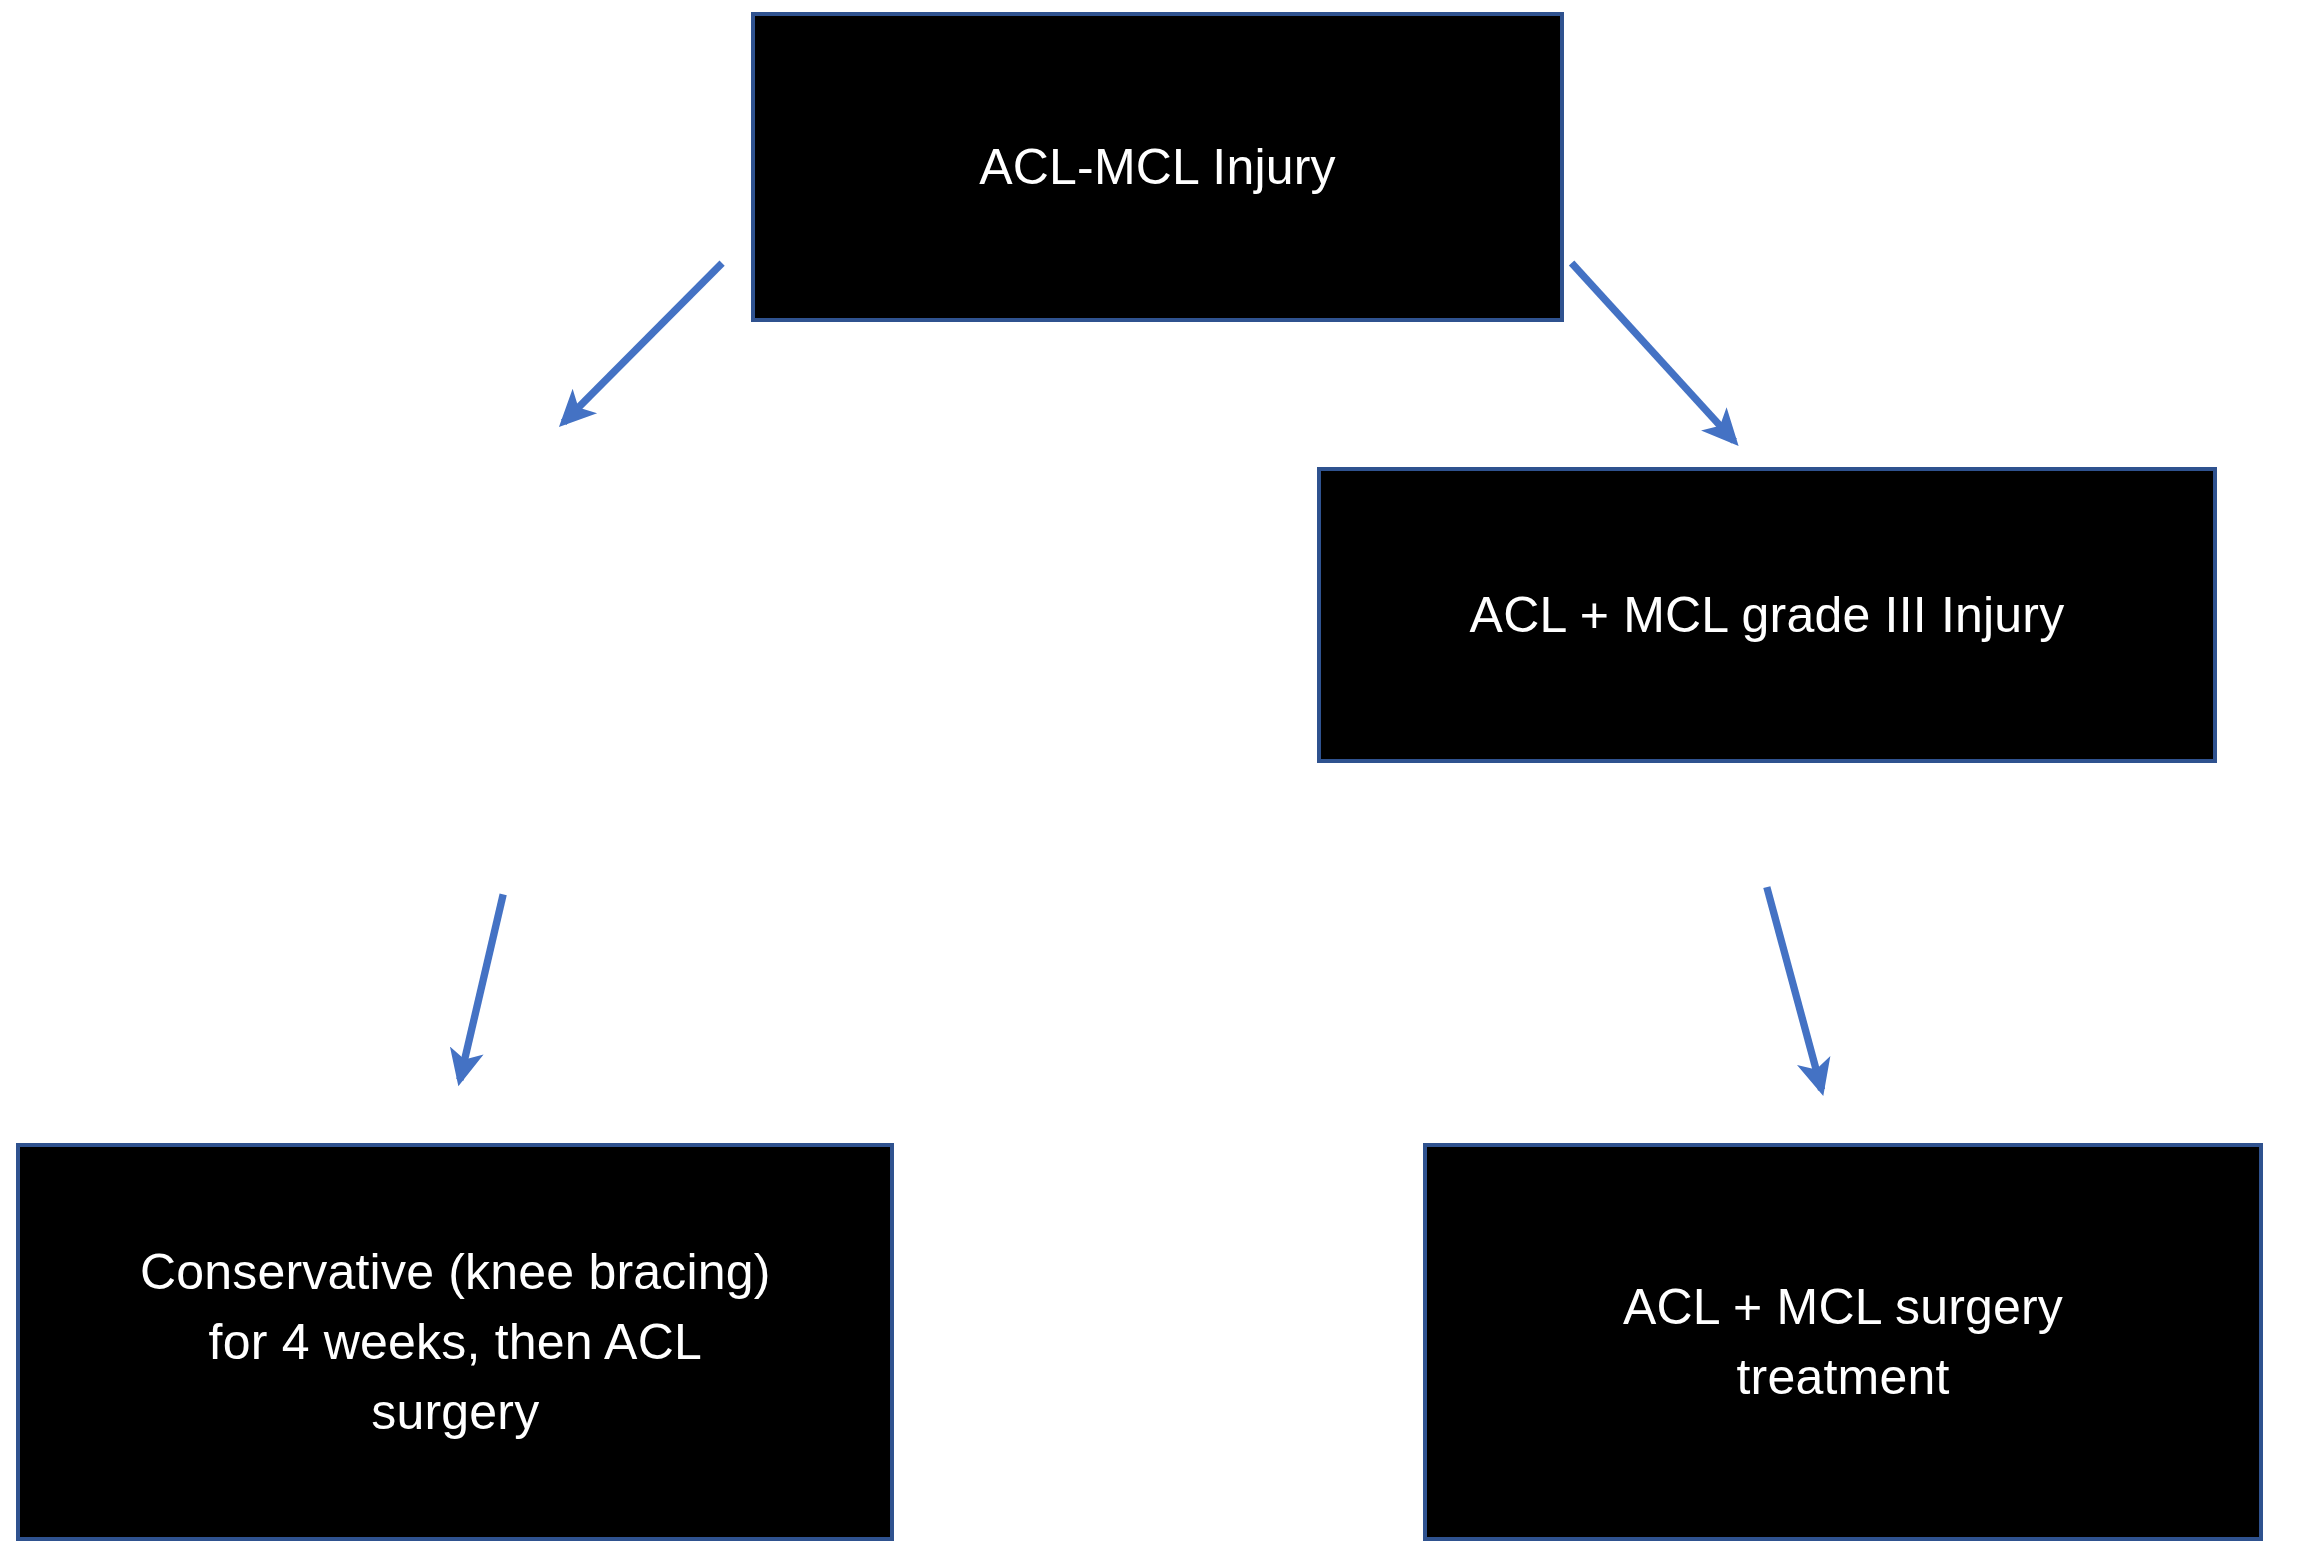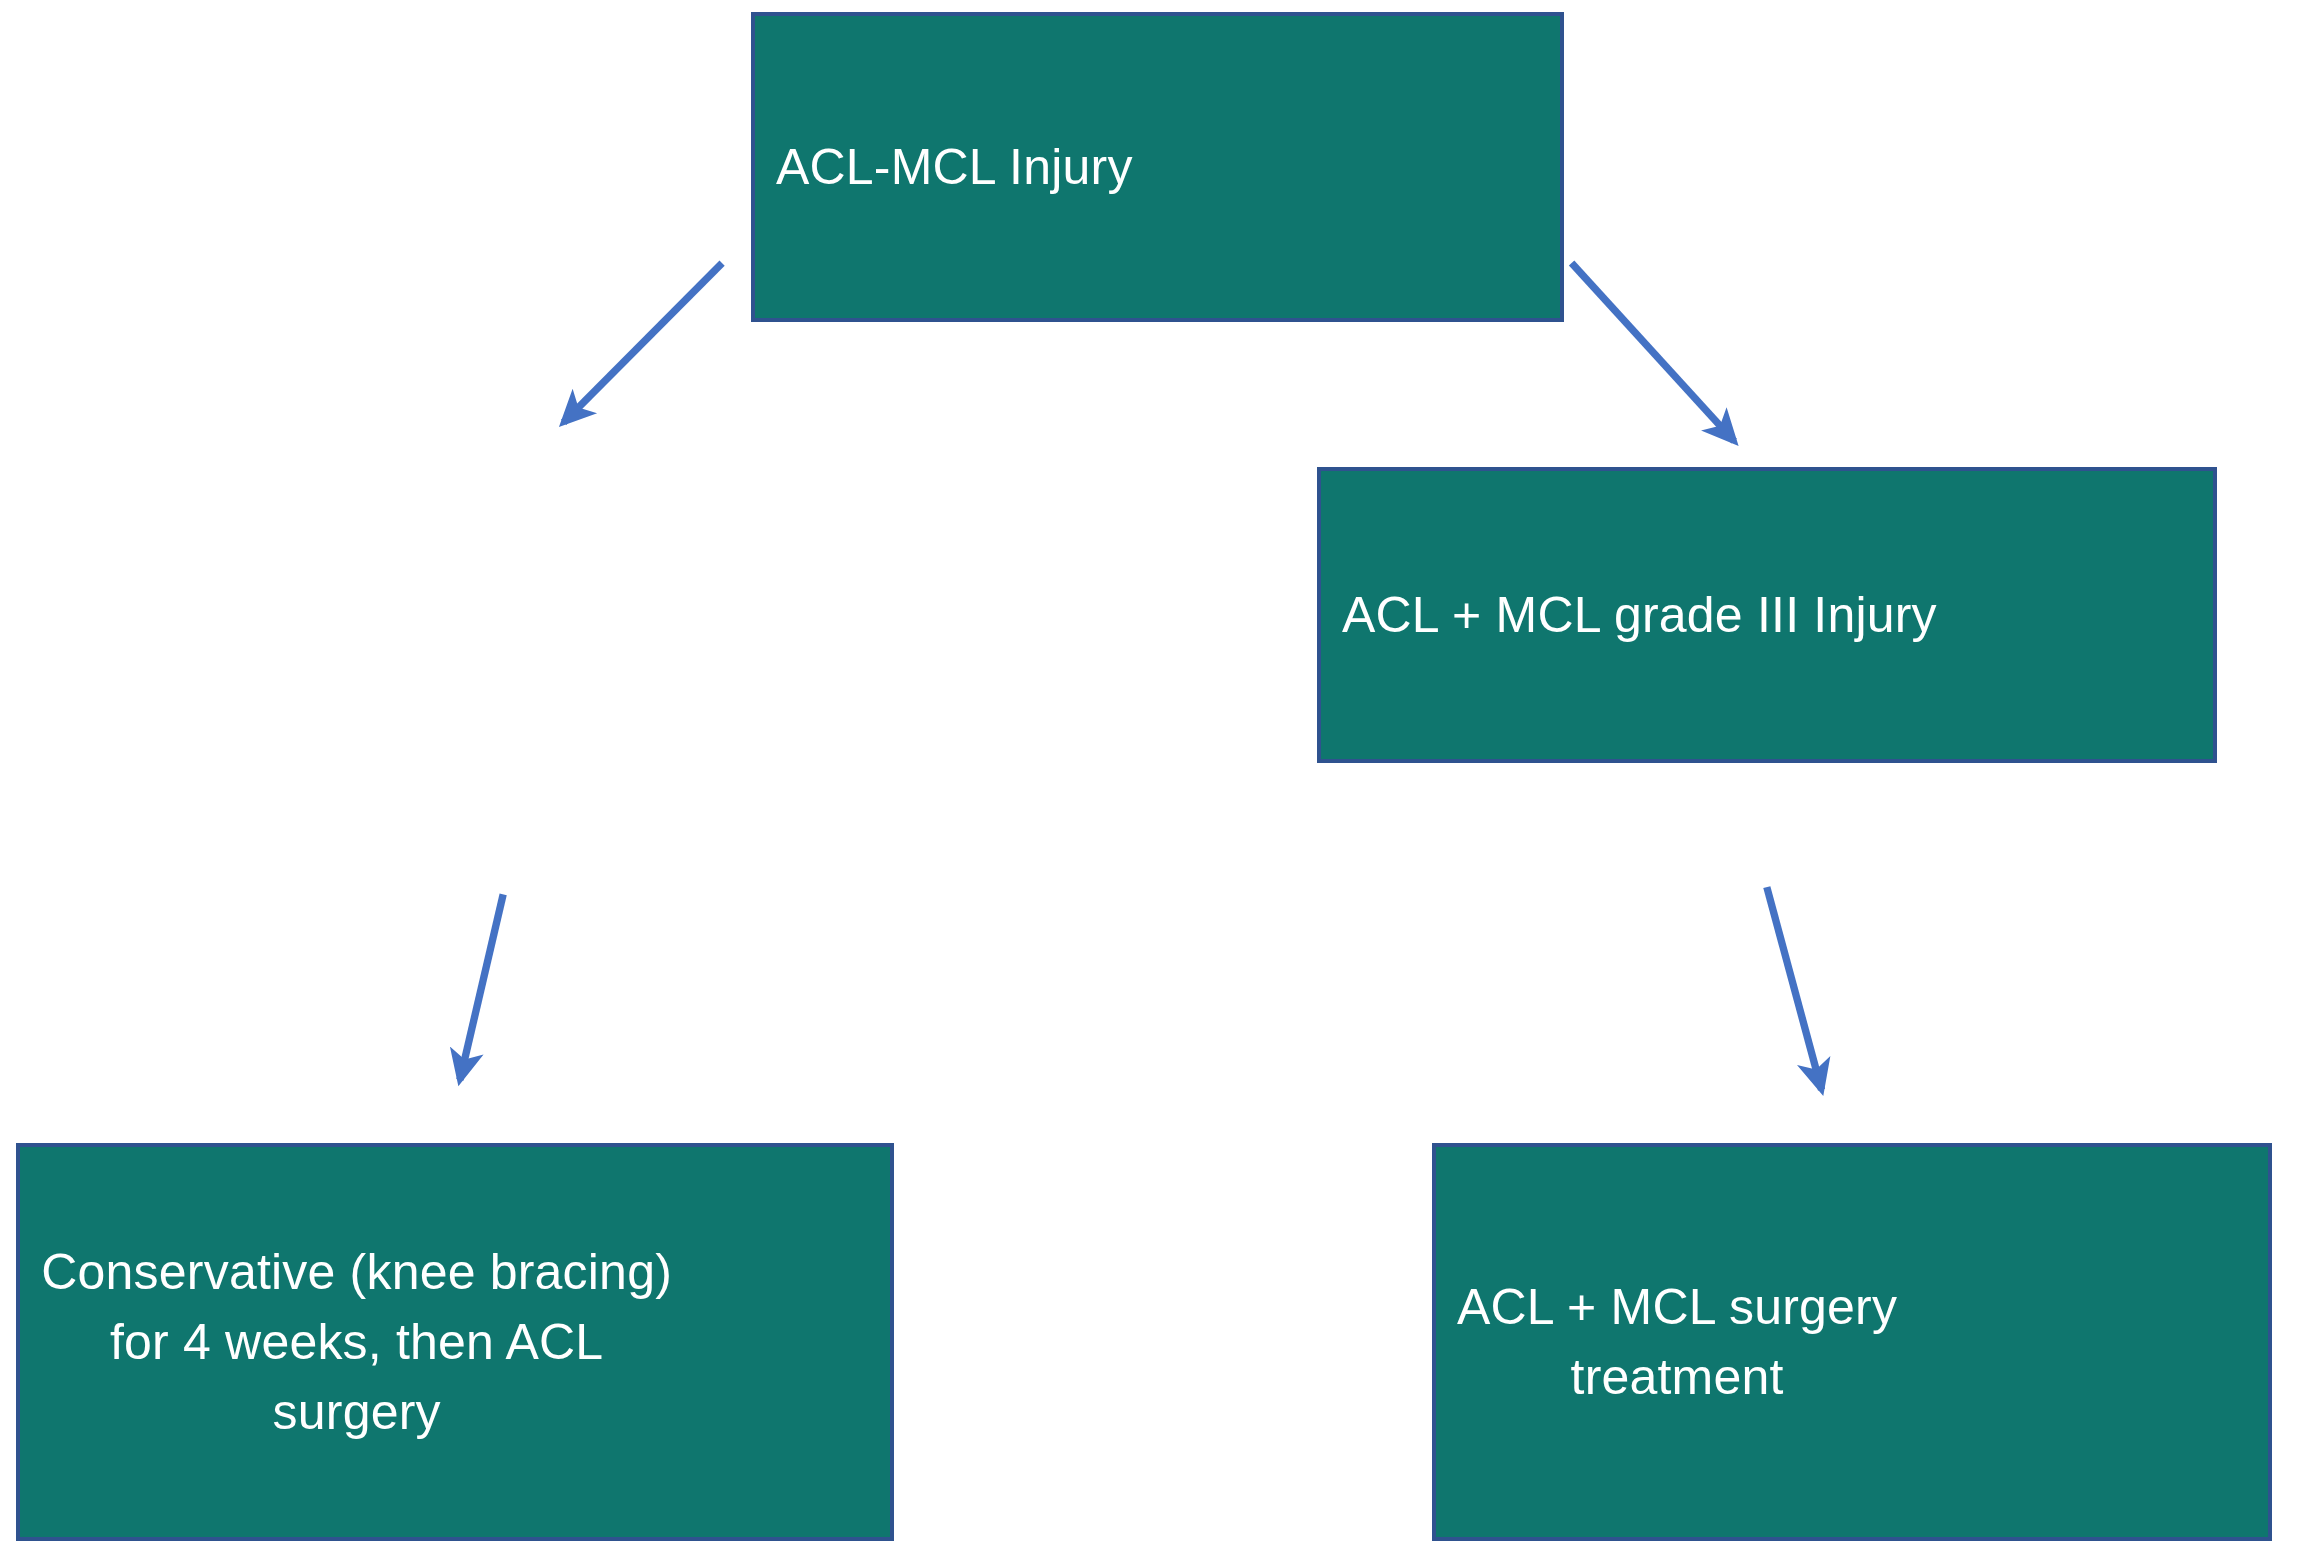--- a/index.html
+++ b/index.html
@@ -11,41 +11,42 @@
     position: relative;
     width: 2319px;
     height: 1561px;
     background: #ffffff;
     overflow: hidden;
     font-family: "Liberation Sans", "DejaVu Sans", sans-serif;
   }
   .node {
     position: absolute;
     box-sizing: border-box;
-    background: #0f766e;
+    background: #000000;
     border: 4.1px solid #2F528F;
     display: flex;
     align-items: center;
+    justify-content: center;
     text-align: center;
   }
   .node-label {
     color: #FFFFFF;
     font-size: 50px;
     line-height: 1.40;
     font-weight: 400;
     letter-spacing: 0.2px;
     white-space: pre-line;
     padding: 0 21px;
   }
   
   #node-root        { left: 751px;  top: 12.3px;   width: 813px;  height: 310px; }
   #node-grade-1-2   { left: 118px;  top: 460px;  width: 833px; height: 392px; }
   #node-grade-3     { left: 1317px; top: 467px;  width: 900px; height: 296px; }
   #node-conservative{ left: 16.3px;   top: 1143px; width: 878px; height: 398px; }
-  #node-surgery     { left: 1423px; top: 1143px; width: 840px; height: 398px; margin-left: 9px; }
+  #node-surgery     { left: 1423px; top: 1143px; width: 840px; height: 398px; }
 
   #edges {
     position: absolute;
     left: 0;
     top: 0;
     width: 2319px;
     height: 1561px;
     pointer-events: none;
   }
 </style>

